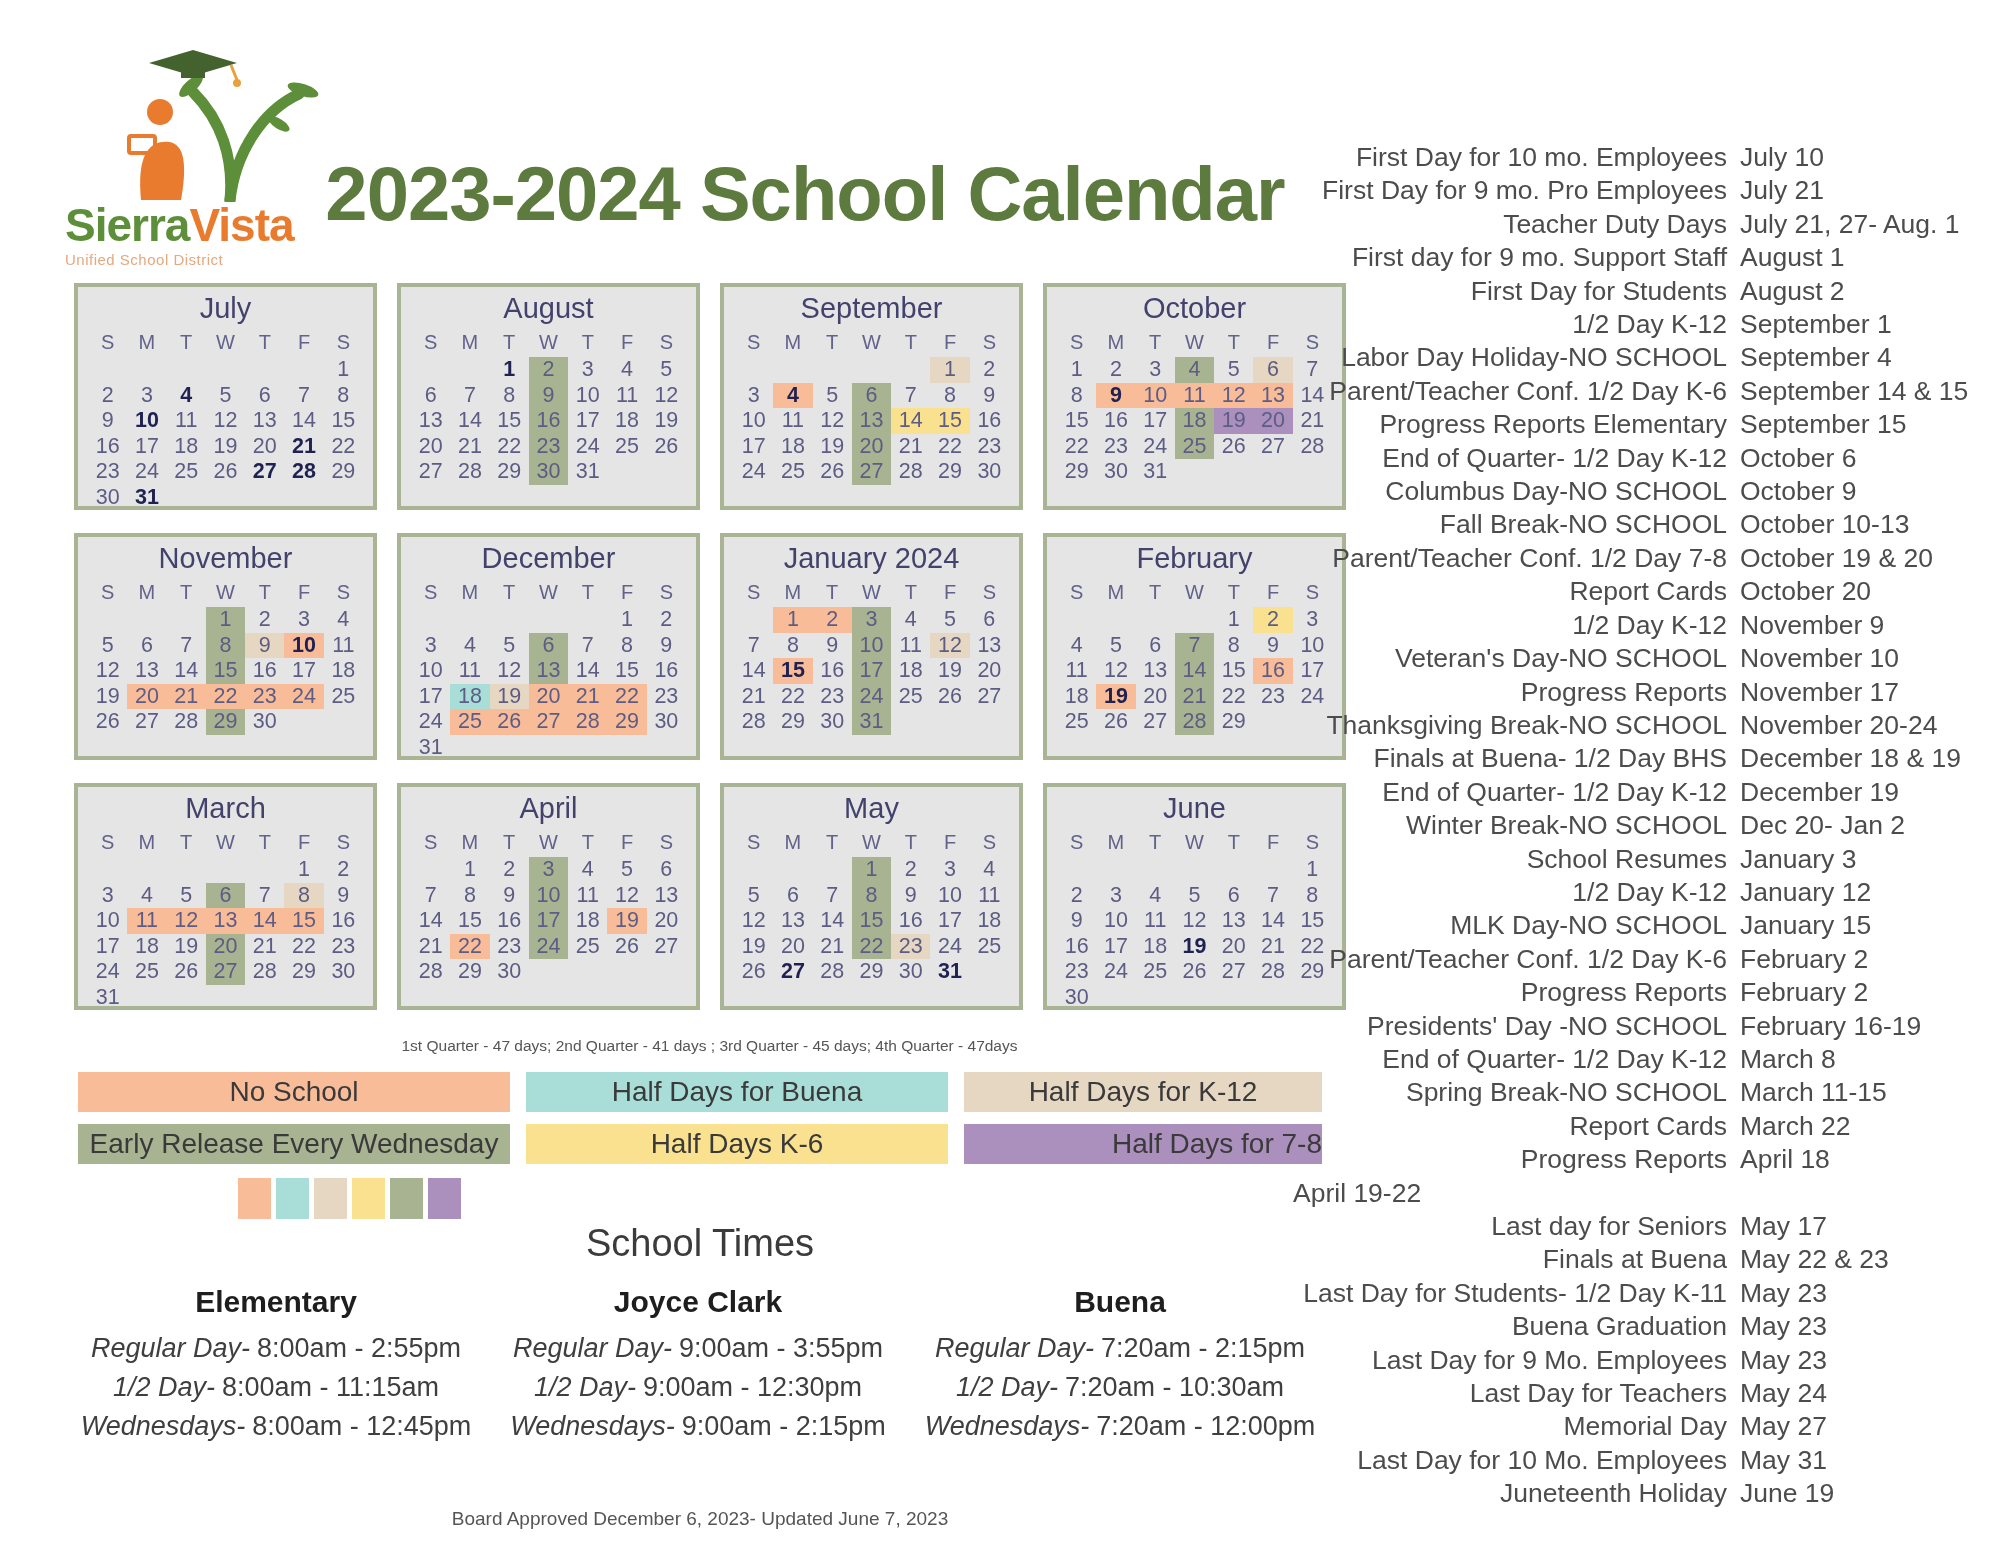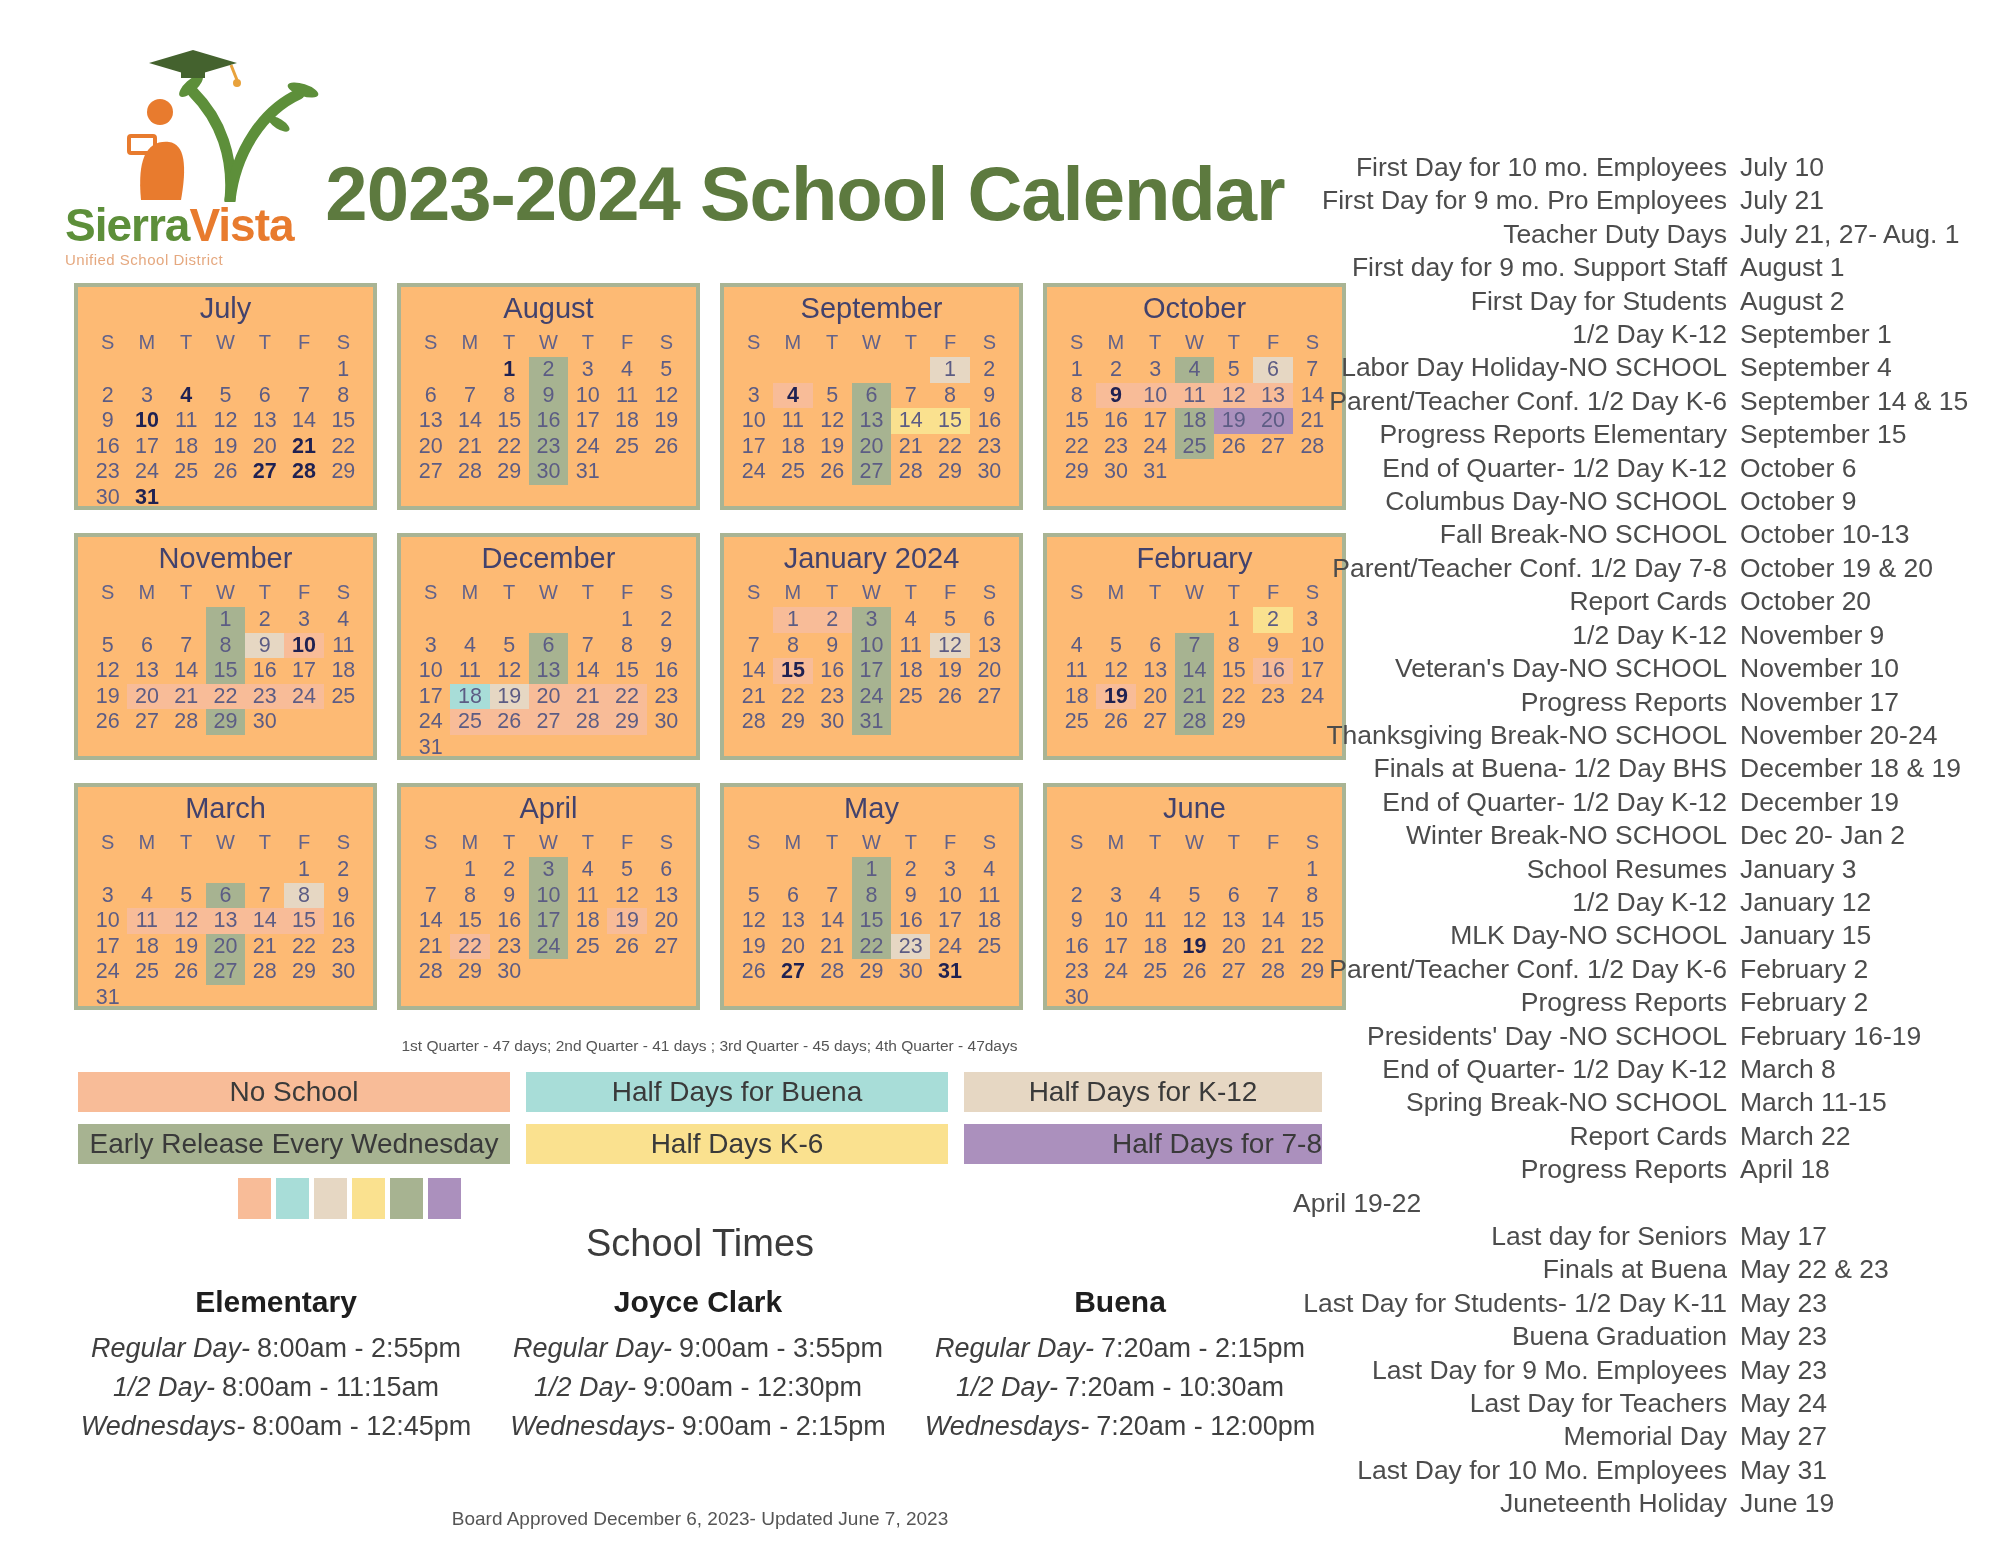--- a/index.html
+++ b/index.html
@@ -13,21 +13,21 @@
   .logo-orange{color:#e87b2e;}
   .logo-sub{font-size:15px;color:#e5a87f;margin-top:3px;letter-spacing:.5px;}
 
   
   .page-title{position:absolute;left:320px;top:150px;width:970px;text-align:center;
     font-size:76px;font-weight:bold;color:#5d7a3f;letter-spacing:-1px;}
 
   
   #months-grid{position:absolute;left:74px;top:283px;display:grid;
     grid-template-columns:repeat(4,303px);grid-auto-rows:227px;column-gap:20px;row-gap:23px;}
-  .month-box{border:4px solid #a9b494;box-sizing:border-box;padding:2px 10px 3px 10px;background:#fdba74;}
+  .month-box{border:4px solid #a9b494;box-sizing:border-box;padding:2px 10px 3px 10px;background:#e5e5e5;}
   .month-title{text-align:center;font-size:29px;color:#42426d;margin-top:3px;}
   .day-grid{display:grid;grid-template-columns:repeat(7,1fr);margin-top:3px;}
   .dow{text-align:center;font-size:20px;color:#62628a;height:29px;line-height:29px;}
   .day{text-align:center;font-size:21.5px;color:#5c5c84;height:25.5px;line-height:25.5px;}
   .day.bold{font-weight:bold;color:#1f2152;}
 
   
   .quarter-note{position:absolute;left:74px;top:1037px;width:1271px;text-align:center;
     font-size:15.5px;color:#555;}
 
@@ -46,21 +46,21 @@
   .st-name{font-size:30px;font-weight:bold;color:#1e1e1e;margin-bottom:10px;}
   .st-row{font-size:27px;color:#3f3f3f;line-height:39px;white-space:nowrap;}
   .st-label{font-style:italic;}
   .st-time{margin-left:7px;}
 
   
   .footer-note{position:absolute;left:400px;top:1508px;width:600px;text-align:center;
     font-size:19px;color:#555;}
 
   
-  #events{position:absolute;left:1280px;top:151px;width:712px;}
+  #events{position:absolute;left:1280px;top:141px;width:712px;}
   .ev-row{display:flex;line-height:33.4px;font-size:26.5px;color:#4c4c4c;}
   .ev-label{flex:1;text-align:right;white-space:nowrap;}
   .ev-date{width:252px;margin-left:13px;text-align:left;white-space:nowrap;}
 </style>
 </head>
 <body>
 
 <div class="logo">
   <svg class="logo-art" width="230" height="158" viewBox="0 0 230 158">
 

